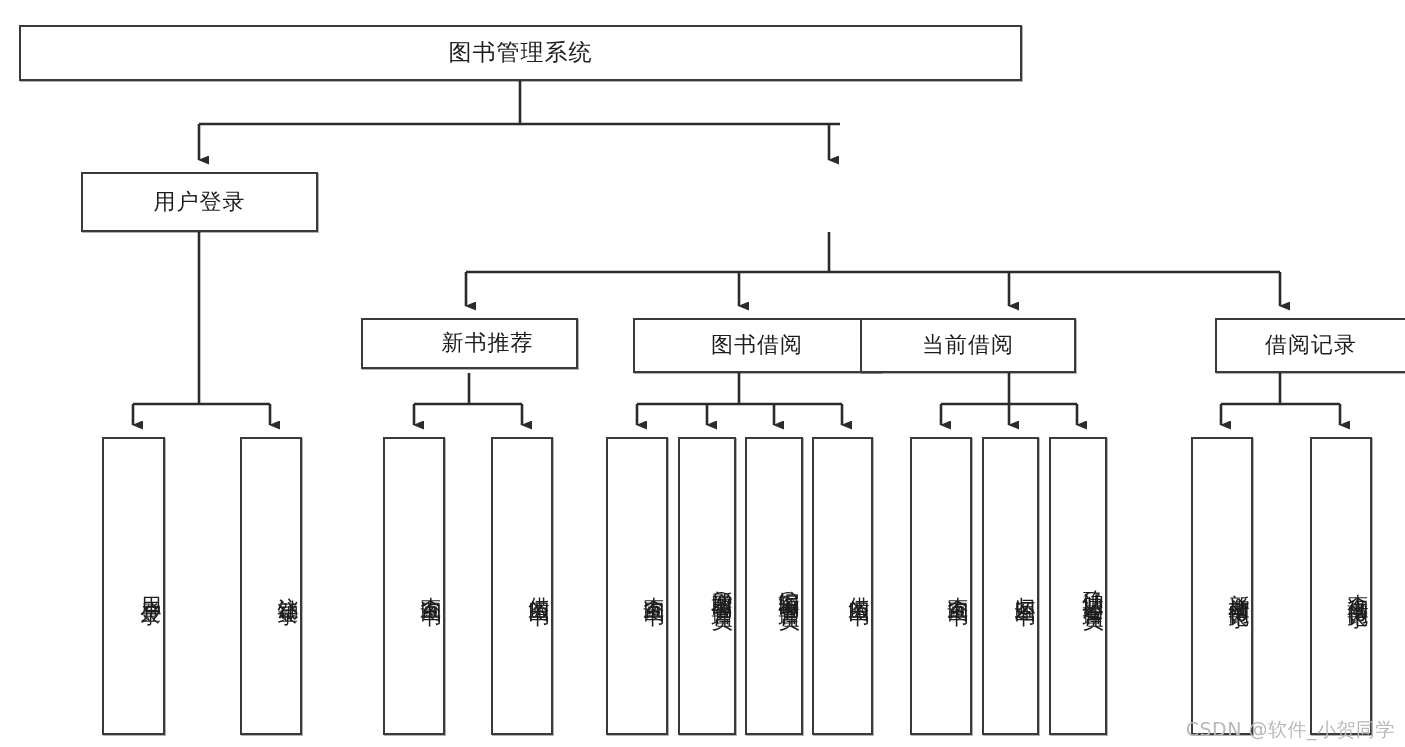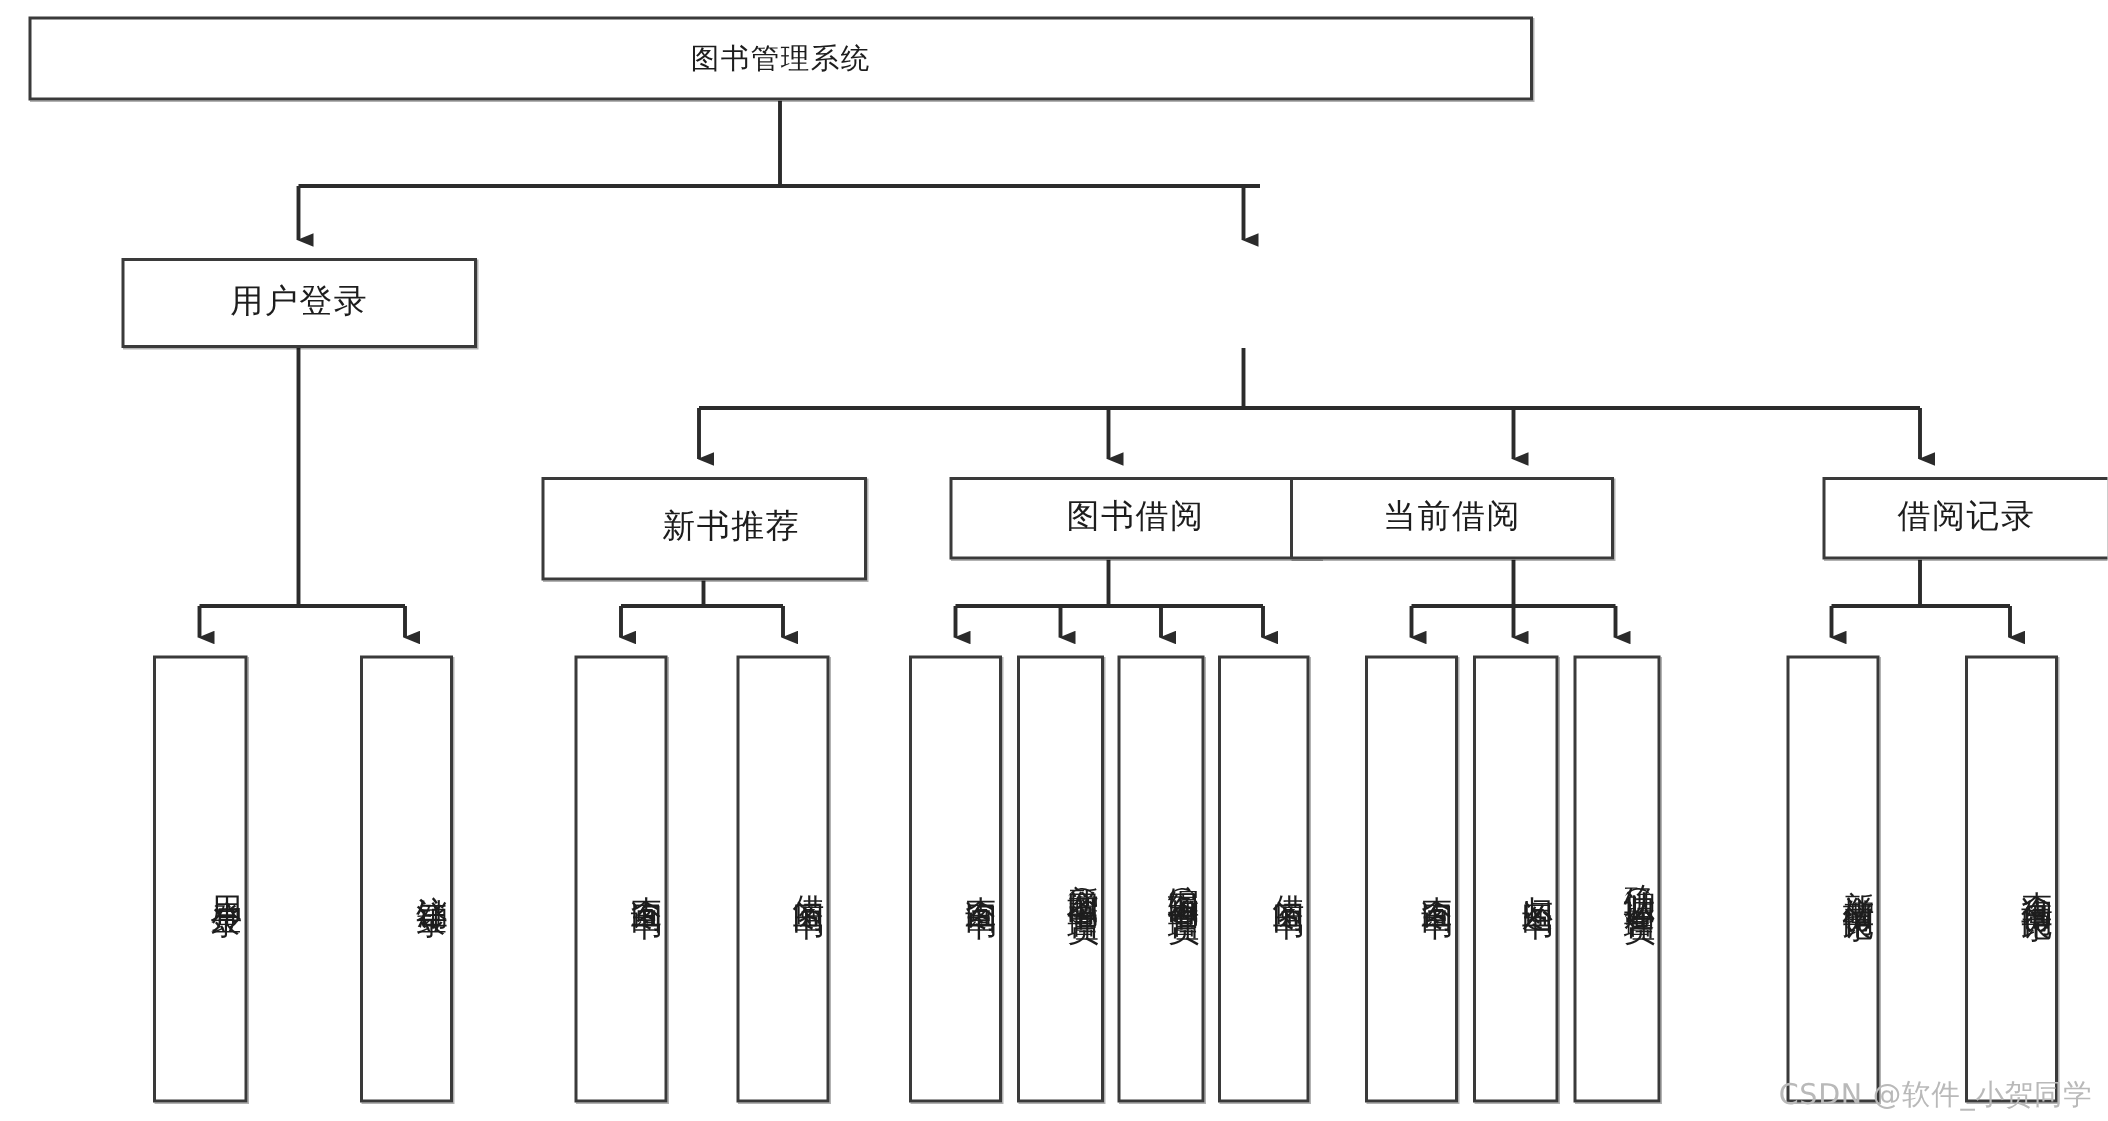--- a/index.html
+++ b/index.html
@@ -31,21 +31,21 @@
     writing-mode:vertical-rl;
     text-orientation:upright;
     letter-spacing:3px;
     line-height:1.15;
     padding:6px 0;
     align-items:flex-start;
     justify-content:center;
     white-space:nowrap;
   }
   .node.v.topalign{align-items:flex-start;}
-  #root-node{font-size:19px;}
+  #root-node{font-size:23px;margin-top:14px;}
   .watermark{
     position:absolute;
     right:10px;bottom:4px;
     font-size:19px;
     color:#b9b9b9;
     letter-spacing:0.5px;
     white-space:nowrap;
     pointer-events:none;
   }
   svg.connectors{position:absolute;left:0;top:0;width:1405px;height:747px;pointer-events:none;}
@@ -103,21 +103,21 @@
       <path d="M1221,404 L1221,425" marker-end="url(#arw)"></path>
       <path d="M1340,404 L1340,425" marker-end="url(#arw)"></path>
     </g>
   </svg>
 
   <div class="node h" id="root-node" style="left:19px;top:11px;width:1003px;height:56px;">图书管理系统</div>
 
   <div class="node h" style="left:81px;top:172px;width:237px;height:60px;">用户登录</div>
 
 
-  <div class="node h" style="left:361px;top:318px;width:217px;height:69px;padding-left:36px;">新书推荐</div>
+  <div class="node h" style="left:361px;top:318px;width:217px;height:51px;padding-left:36px;">新书推荐</div>
 
   <div class="node h" style="left:633px;top:318px;width:248px;height:55px;">图书借阅</div>
 
   <div class="node h" style="left:860px;top:318px;width:216px;height:55px;">当前借阅</div>
 
   <div class="node h" style="left:1172px;top:318px;width:192px;height:55px;margin-left:43px;">借阅记录</div>
 
   <div class="node v" style="left:102px;top:437px;width:63px;height:298px;">用户登录</div>
 
   <div class="node v" style="left:240px;top:437px;width:62px;height:298px;">注销登录</div>

